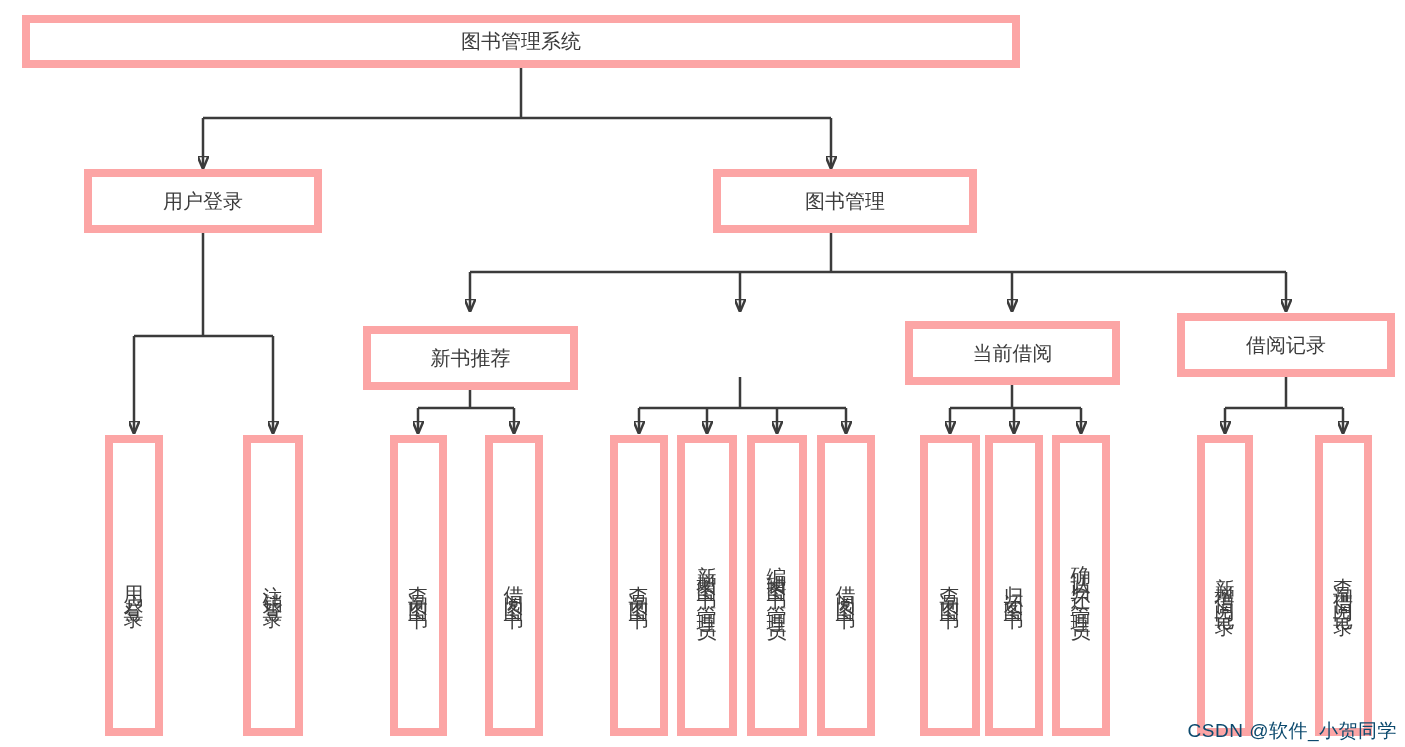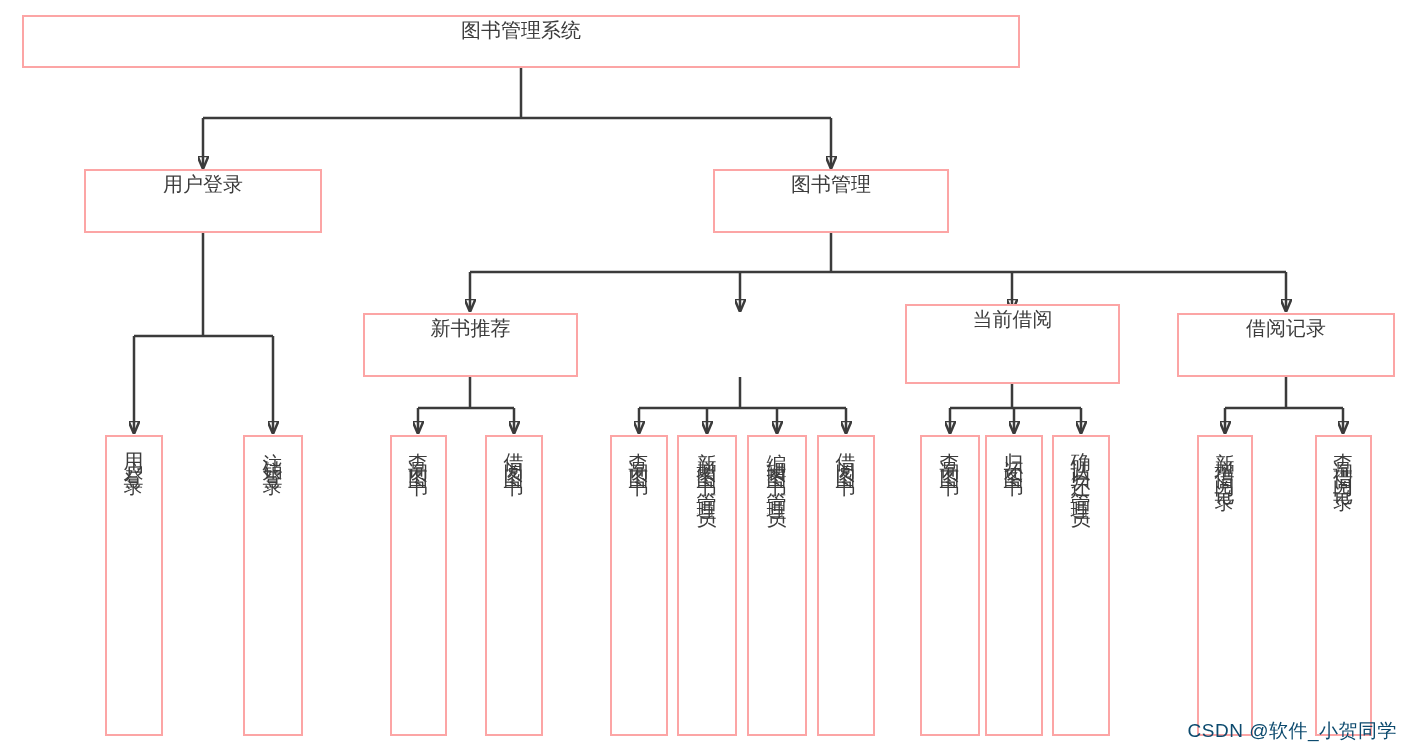--- a/index.html
+++ b/index.html
@@ -9,25 +9,25 @@
     width: 1405px;
     height: 747px;
     background: #ffffff;
     overflow: hidden;
   }
   #wires { position: absolute; left: 0; top: 0; z-index: 1; }
   #wires path { stroke: #3b3b3b; stroke-width: 2.5px; fill: none; }
   .node {
     position: absolute;
     box-sizing: border-box;
-    border: 2px solid #fca5a5;
+    border: 8px solid #fca5a5;
     background: #ffffff;
     color: #3c3c3c;
     display: flex;
-    align-items: flex-start;
+    align-items: center;
     justify-content: center;
     font-size: 20px;
     z-index: 2;
   }
   .node.vert span {
     writing-mode: vertical-rl;
     text-orientation: mixed;
     letter-spacing: 8px;
     line-height: 1.1;
   }
@@ -102,28 +102,28 @@
     </g>
   </svg>
 
   <div class="node" style="left:22px;top:15px;width:998px;height:53px">
     <span>图书管理系统</span>
   </div>
 
   <div class="node" style="left:84px;top:169px;width:238px;height:64px">
     <span>用户登录</span>
   </div>
-  <div class="node" style="left:713px;top:169px;width:236px;height:64px">
+  <div class="node" style="left:713px;top:169px;width:264px;height:64px">
     <span>图书管理</span>
   </div>
 
-  <div class="node" style="left:363px;top:313px;width:215px;height:64px">
+  <div class="node" style="left:363px;top:326px;width:215px;height:64px">
     <span>新书推荐</span>
   </div>
-  <div class="node" style="left:905px;top:304px;width:215px;height:80px">
+  <div class="node" style="left:905px;top:321px;width:215px;height:64px">
     <span>当前借阅</span>
   </div>
   <div class="node" style="left:1177px;top:313px;width:218px;height:64px">
     <span>借阅记录</span>
   </div>
 
   <div class="node vert" style="left:105px;top:435px;width:58px;height:301px">
     <span>用户登录</span>
   </div>
   <div class="node vert" style="left:243px;top:435px;width:60px;height:301px">

